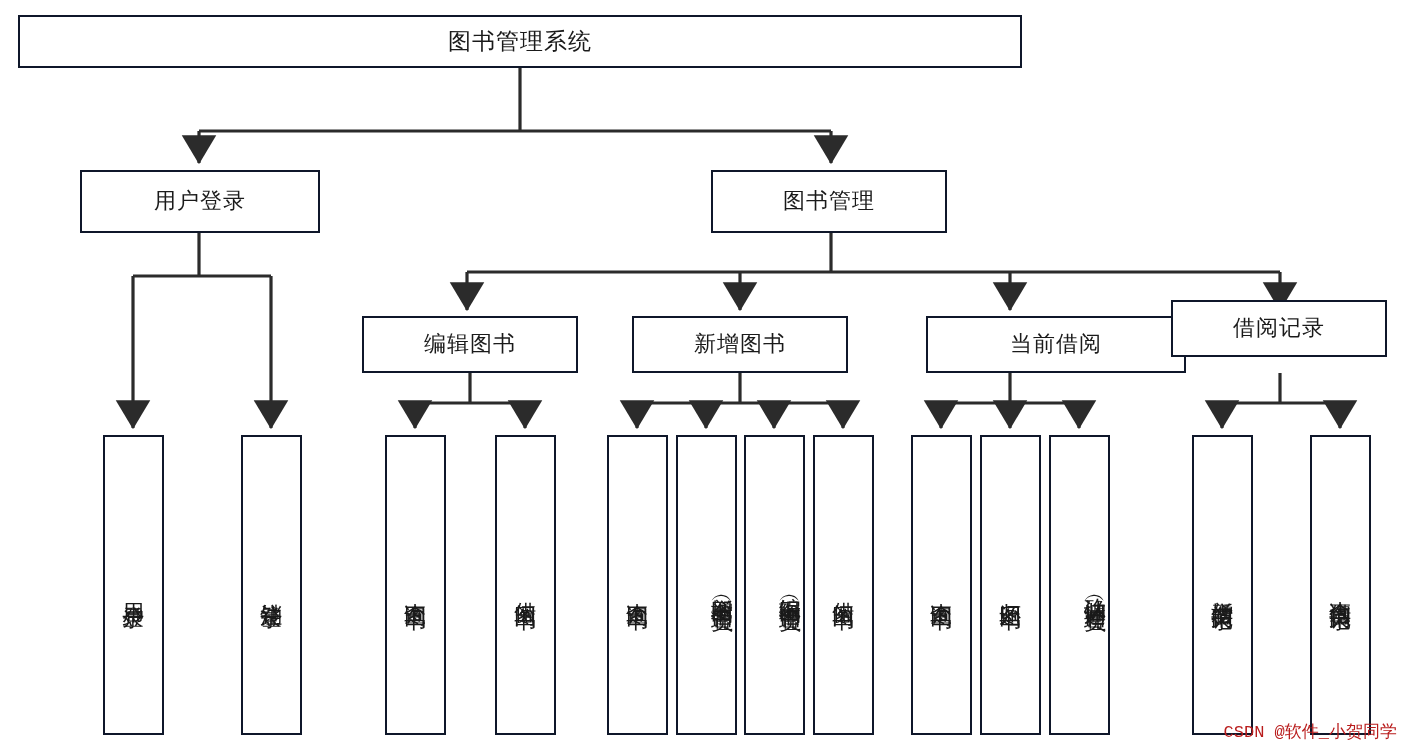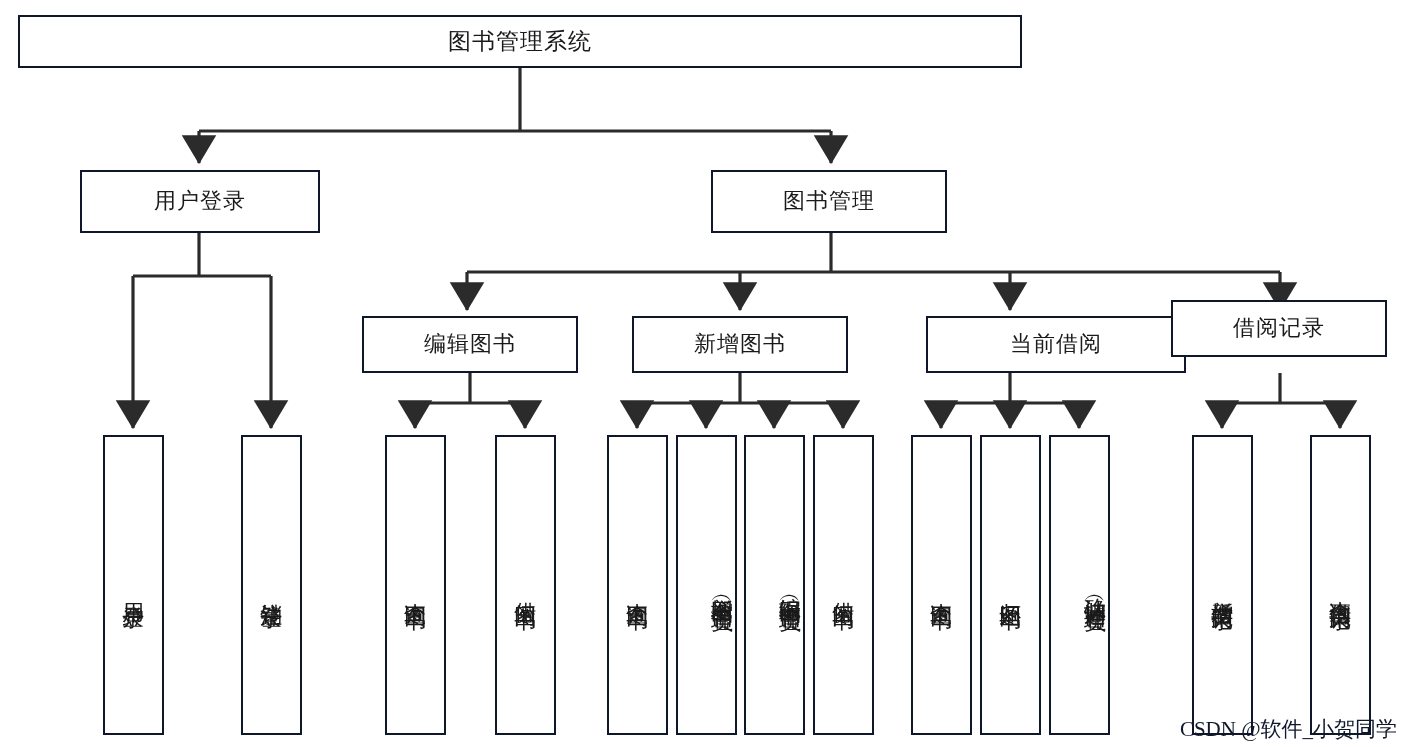--- a/index.html
+++ b/index.html
@@ -54,25 +54,25 @@
   .node-v.center-block {
     align-items: center;
   }
   .root {
     font-size: 23px;
   }
   .watermark {
     position: absolute;
     right: 8px;
     bottom: 4px;
-    font-size: 21px;
-    color: #0f172a;
+    font-size: 17px;
+    color: #b91c1c;
     white-space: nowrap;
     z-index: 3;
-    font-family: Liberation Serif, serif;
+    font-family: Liberation Mono, monospace;
   }
 </style>
 </head>
 <body>
 
 <div id="canvas">
 
   <svg id="edges" viewBox="0 0 1405 747" xmlns="http://www.w3.org/2000/svg">
     <defs>
       <marker id="arrow" viewBox="0 0 10 12" refX="9.6" refY="6" markerWidth="9" markerHeight="11" orient="auto-start-reverse">

